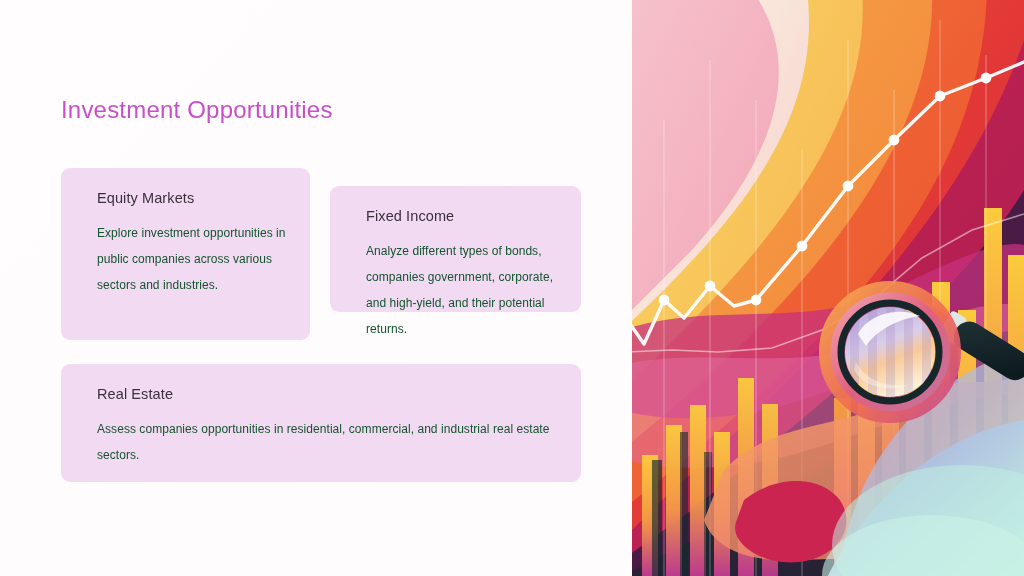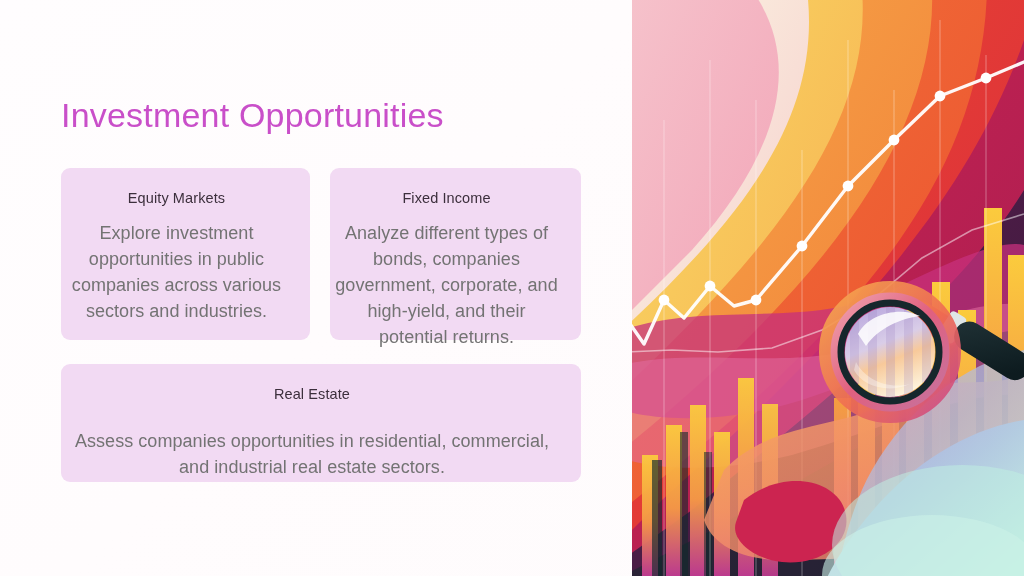--- a/index.html
+++ b/index.html
@@ -17,54 +17,53 @@
 
   
   .content {
     position:absolute;
     left:61px; top:0;
     width:520px; height:576px;
   }
   .page-title {
     position:absolute;
     left:0; top:96px;
-    font-size:34px;
+    font-size:24px;
     font-weight:400;
     letter-spacing:0.2px;
     color:#c94fc9;
     white-space:nowrap;
   }
 
   .cards { position:absolute; left:0; top:168px; width:520px; }
 
   .card {
     position:absolute;
     background:#f2daf3;
     border-radius:9px;
-    padding:22px 19px 18px 1px;
-    text-align:center;
+    padding:22px 19px 18px 36px;
   }
   .card-1 { left:0;    top:0;   width:249px; height:172px; }
-  .card-2 { left:269px; top:0;  width:251px; height:172px; }
+  .card-2 { left:269px; top:18px;  width:251px; height:126px; }
   .card-3 { left:0;    top:196px; width:520px; height:118px; }
 
   .card-title {
     font-size:14.5px;
     font-weight:400;
     color:#3c2f3c;
     margin-bottom:14px;
     letter-spacing:0.1px;
   }
   .card-body {
-    font-size:18px;
+    font-size:12px;
     line-height:26px;
-    color:#737373;
+    color:#14532d;
     letter-spacing:0.05px;
   }
-  .card-3 .card-title { margin-bottom:26px; }
+  .card-3 .card-title { margin-bottom:14px; }
 
   
   .illustration {
     position:absolute;
     right:0; top:0;
     width:392px; height:576px;
     overflow:hidden;
   }
   .illustration svg { display:block; width:392px; height:576px; }
 </style>

